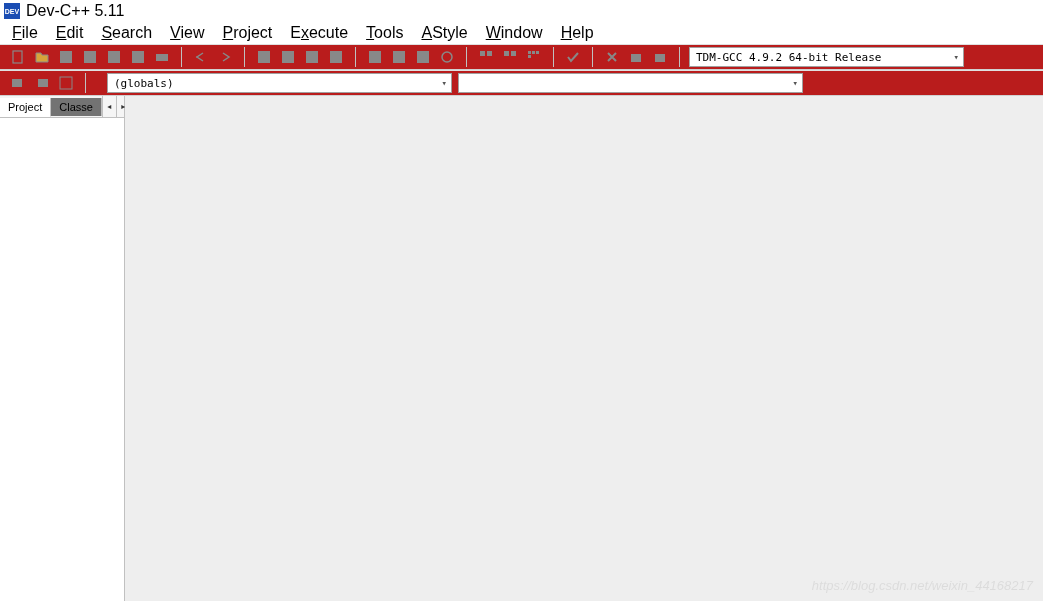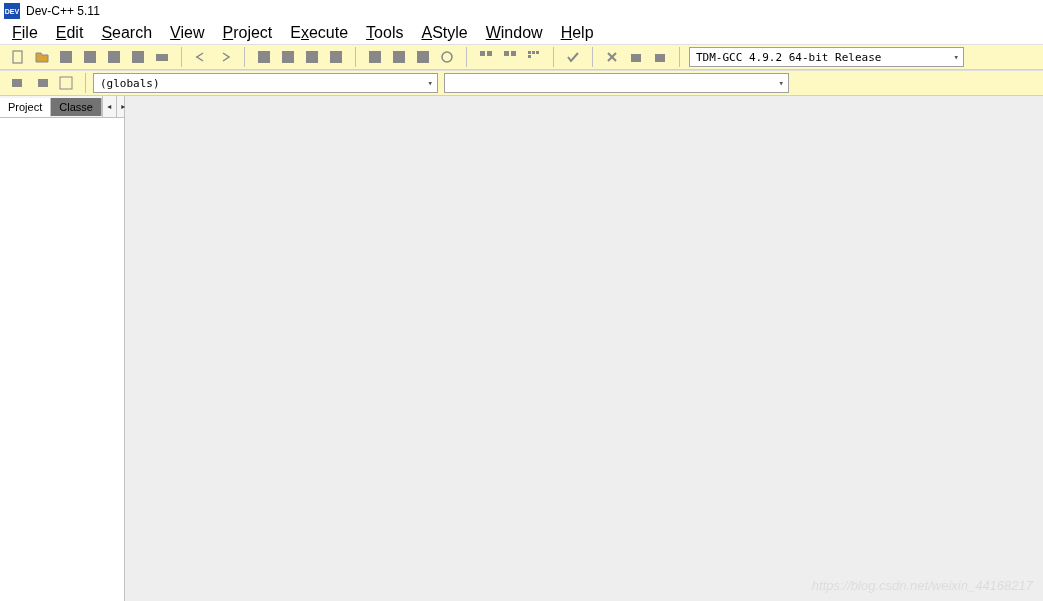--- a/index.html
+++ b/index.html
@@ -24,41 +24,41 @@
       height: 16px;
       background: #1a4db3;
       color: #fff;
       font-size: 7px;
       display: flex;
       align-items: center;
       justify-content: center;
       margin-right: 6px;
       font-weight: bold;
     }
-    .title-text { font-size: 12px; }
+    .title-text { font-size: 16px; }
     .menubar {
       height: 22px;
       display: flex;
       align-items: center;
       padding: 0 4px;
       gap: 2px;
       background: #ffffff;
     }
     .menu-item {
       padding: 2px 8px;
       cursor: default;
       font-size: 16px;
     }
     .menu-item .u { text-decoration: underline; }
     .toolbar-row {
       height: 26px;
       display: flex;
       align-items: center;
       padding: 1px 4px;
-      background: #fef9c3;
+      background: #b91c1c;
       border-top: 1px solid #e0e0e0;
       border-bottom: 1px solid #d0d0d0;
       gap: 2px;
     }
     .tool-group {
       display: flex;
       align-items: center;
       gap: 2px;
       padding: 0 3px;
     }
@@ -85,21 +85,21 @@
       display: flex;
       align-items: center;
       justify-content: space-between;
       padding: 0 4px 0 6px;
       font-family: "Consolas", monospace;
       font-size: 11px;
       cursor: default;
     }
     .combo .arrow { font-size: 9px; color: #555; }
     .compiler-combo { width: 275px; margin-left: 4px; }
-    .scope-combo { width: 345px; margin-left: 2px; }
+    .scope-combo { width: 345px; margin-left: 16px; }
     .member-combo { width: 345px; margin-left: 4px; }
     .main-area {
       display: flex;
       height: calc(601px - 22px - 22px - 26px - 26px);
     }
     .side-panel {
       width: 125px;
       background: #ffffff;
       border-right: 1px solid #c0c0c0;
       display: flex;

